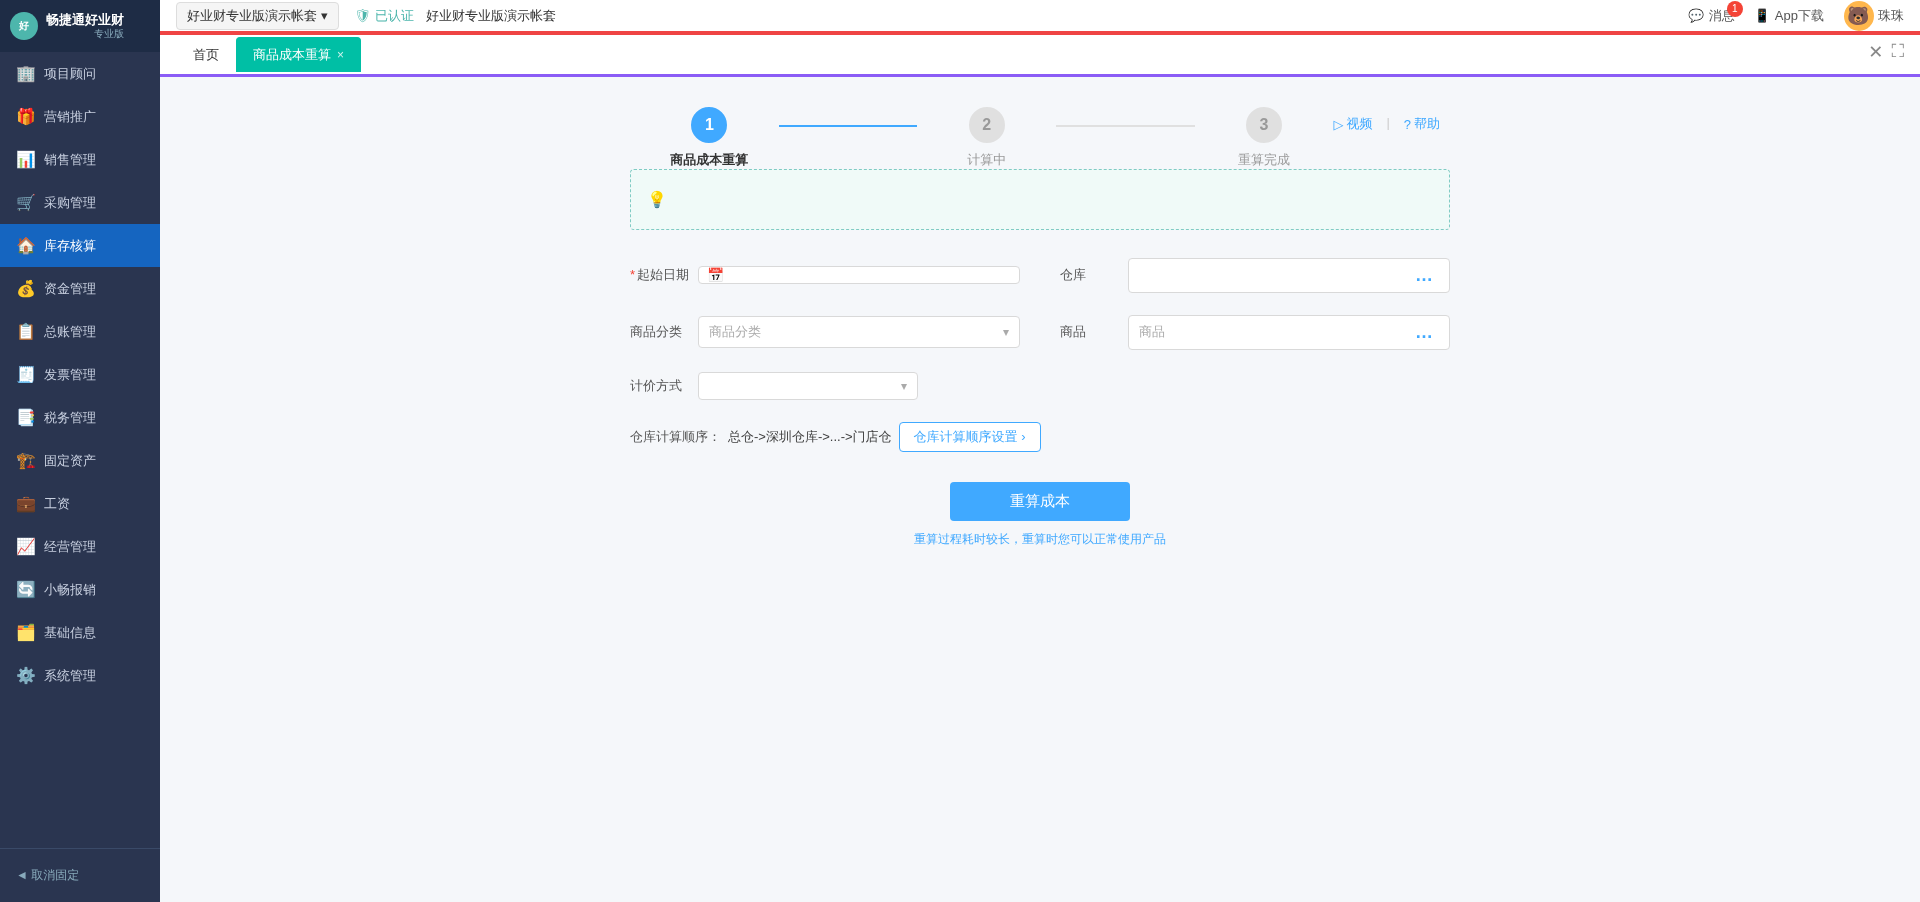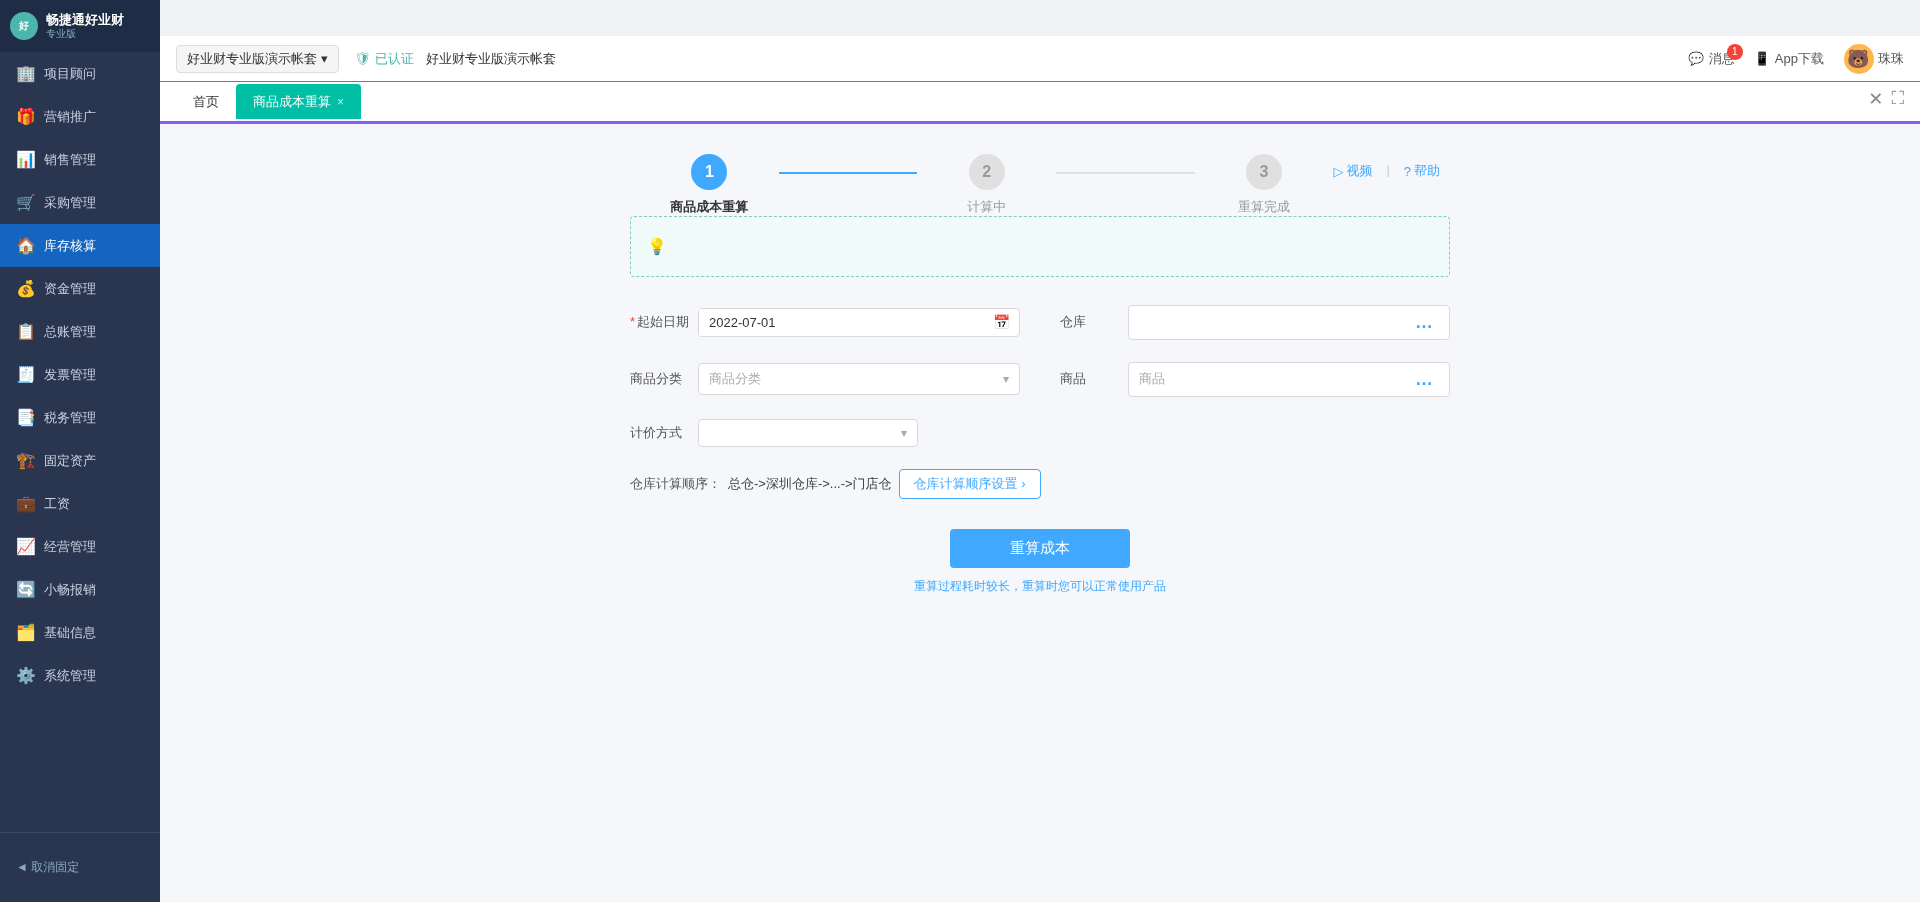--- a/index.html
+++ b/index.html
@@ -26,65 +26,64 @@
       font-size: 13px;
       font-weight: bold;
     }
     .sidebar-logo .logo-icon {
       width: 28px; height: 28px;
       background: #4db6ac;
       border-radius: 50%;
       display: flex; align-items: center; justify-content: center;
       font-size: 10px; color: #fff; font-weight: bold;
     }
-    .sidebar-logo .logo-text { line-height: 1.2; }
+    .sidebar-logo .logo-text { line-height: 1.2; text-align: right; }
     .sidebar-logo .logo-sub { font-size: 10px; color: #8ab; font-weight: normal; }
     .sidebar-nav { flex: 1; overflow-y: auto; overflow-x: hidden; }
     .sidebar-nav::-webkit-scrollbar { width: 4px; }
     .sidebar-nav::-webkit-scrollbar-thumb { background: #445; }
     .nav-item {
       display: flex; align-items: center; gap: 10px;
       padding: 12px 16px;
       cursor: pointer;
       color: #c8d0e0;
       font-size: 13px;
       transition: background 0.2s;
       white-space: nowrap;
     }
     .nav-item.active { background: #1565c0; color: #fff; }
     .nav-item .nav-icon { font-size: 16px; width: 18px; text-align: center; }
     .sidebar-bottom {
-      padding: 26px 16px;
+      padding: 18px 16px;
       color: #8ab;
       font-size: 12px;
       display: flex; align-items: center; gap: 6px;
       cursor: pointer;
       border-top: 1px solid #3a4a68;
     }
 
     
     .main-area {
       flex: 1;
       display: flex;
       flex-direction: column;
       height: 100%;
       overflow: hidden;
     }
 
     
     .topbar {
       background: #fff;
-      height: 46px;
+      height: 35px;
       display: flex;
       align-items: center;
       padding: 0 16px;
-      border-bottom: 1px solid #ef4444;
+      border-bottom: 4px solid #ef4444;
       gap: 8px;
       flex-shrink: 0;
-      margin-top: 36px;
     }
     .topbar-account {
       display: flex; align-items: center; gap: 4px;
       font-size: 13px; color: #333;
       background: #f5f5f5; border: 1px solid #ddd; border-radius: 4px;
       padding: 4px 10px; cursor: pointer;
     }
     .topbar-verified {
       display: flex; align-items: center; gap: 4px;
       color: #4db6ac; font-size: 13px; margin-left: 8px;
@@ -423,21 +422,20 @@
     </div>
 
     <div class="form-section">
 
       <div class="form-row">
         <div class="form-field">
           <span class="form-label">
             <span class="required">*</span><span>起始日期</span>
           </span>
           <div class="input-with-icon">
-            <input type="text" value="2022-07-01" style="width: 140px;">
             <span class="input-icon">📅</span>
           </div>
         </div>
         <div class="form-field">
           <span class="form-label">仓库</span>
           <div style="flex:1;display:flex;align-items:center;border:1px solid #d9d9d9;border-radius:4px;background:#fff;padding:6px 10px;">
             <span style="flex:1;color:#aaa;font-size:13px;"></span>
             <button class="form-ellipsis">…</button>
           </div>
         </div>

